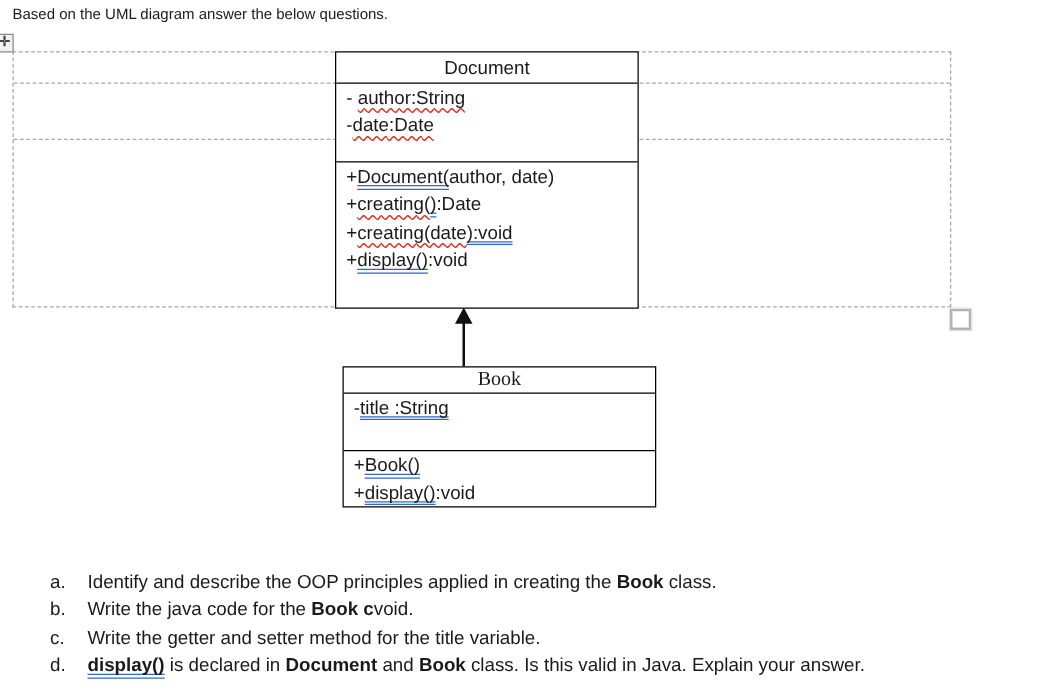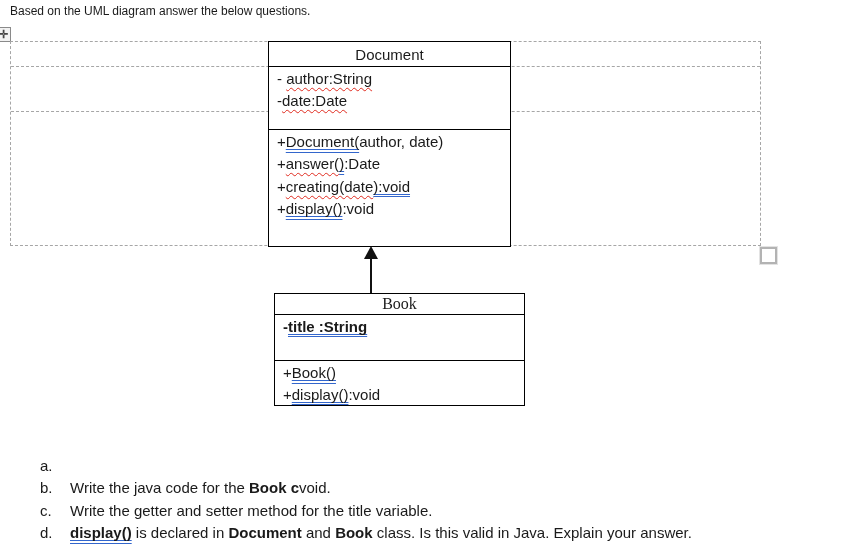--- a/index.html
+++ b/index.html
@@ -49,21 +49,21 @@
 
   .uml-title {
     border-bottom: 1.5px solid #000; text-align: center;
     display: flex; align-items: center; justify-content: center;
   }
   .doc-box .uml-title { height: 24px; font-size: 15px; }
   .book-box .uml-title { height: 25px; font-size: 16px; font-family: "Liberation Serif", serif; }
 
   .uml-attrs { border-bottom: 1.5px solid #000; padding: 1px 4px 16px 8px; }
   .doc-box .uml-attrs { height: 45px; }
-  .book-box .uml-attrs { height: 36px; font-weight: bold; }
+  .book-box .uml-attrs { height: 36px; }
 
   .uml-methods { flex: 1; padding: 1px 4px 0 8px; }
   .doc-box .uml-line { line-height: 22.4px; white-space: nowrap; }
   .book-box .uml-attrs .uml-line { line-height: 21px; }
   .book-box .uml-methods .uml-line { line-height: 21.5px; white-space: nowrap; }
 
   
   .seg-redwavy {
     text-decoration-line: underline; text-decoration-style: wavy;
     text-decoration-color: #e02b20; text-decoration-thickness: 1px;
@@ -114,21 +114,21 @@
   <div class="resize-handle"></div>
 
   <div class="uml-box doc-box">
     <div class="uml-title">Document</div>
     <div class="uml-attrs">
       <div class="uml-line"><span class="seg seg-plain">- </span><span class="seg seg-redwavy">author:String</span></div>
       <div class="uml-line"><span class="seg seg-plain">-</span><span class="seg seg-redwavy">date:Date</span></div>
     </div>
     <div class="uml-methods">
       <div class="uml-line"><span class="seg seg-plain">+</span><span class="seg seg-bluedouble">Document(</span><span class="seg seg-plain">author, date)</span></div>
-      <div class="uml-line"><span class="seg seg-plain">+</span><span class="seg seg-redwavy">answer(</span><span class="seg seg-bluedouble">)</span><span class="seg seg-plain">:Date</span></div>
+      <div class="uml-line"><span class="seg seg-plain">+</span><span class="seg seg-redwavy">creating(</span><span class="seg seg-bluedouble">)</span><span class="seg seg-plain">:Date</span></div>
       <div class="uml-line"><span class="seg seg-plain">+</span><span class="seg seg-redwavy">creating(date</span><span class="seg seg-bluedouble">):void</span></div>
       <div class="uml-line"><span class="seg seg-plain">+</span><span class="seg seg-bluedouble">display()</span><span class="seg seg-plain">:void</span></div>
     </div>
   </div>
 
   <div class="arrow-line"></div>
   <div class="arrow-head"></div>
 
   <div class="uml-box book-box">
     <div class="uml-title">Book</div>
@@ -137,20 +137,21 @@
     </div>
     <div class="uml-methods">
       <div class="uml-line"><span class="seg seg-plain">+</span><span class="seg seg-bluedouble">Book()</span></div>
       <div class="uml-line"><span class="seg seg-plain">+</span><span class="seg seg-bluedouble">display()</span><span class="seg seg-plain">:void</span></div>
     </div>
   </div>
 
   <div class="questions">
     <div class="q-row">
       <span class="q-label">a.</span>
+      <span class="q-text"><span class="seg seg-plain">Identify and describe the OOP principles applied in creating the </span><span class="seg seg-bold">Book</span><span class="seg seg-plain"> class.</span></span>
     </div>
     <div class="q-row">
       <span class="q-label">b.</span>
       <span class="q-text"><span class="seg seg-plain">Write the java code for the </span><span class="seg seg-bold">Book c</span><span class="seg seg-plain">void.</span></span>
     </div>
     <div class="q-row">
       <span class="q-label">c.</span>
       <span class="q-text"><span class="seg seg-plain">Write the getter and setter method for the title variable.</span></span>
     </div>
     <div class="q-row">

